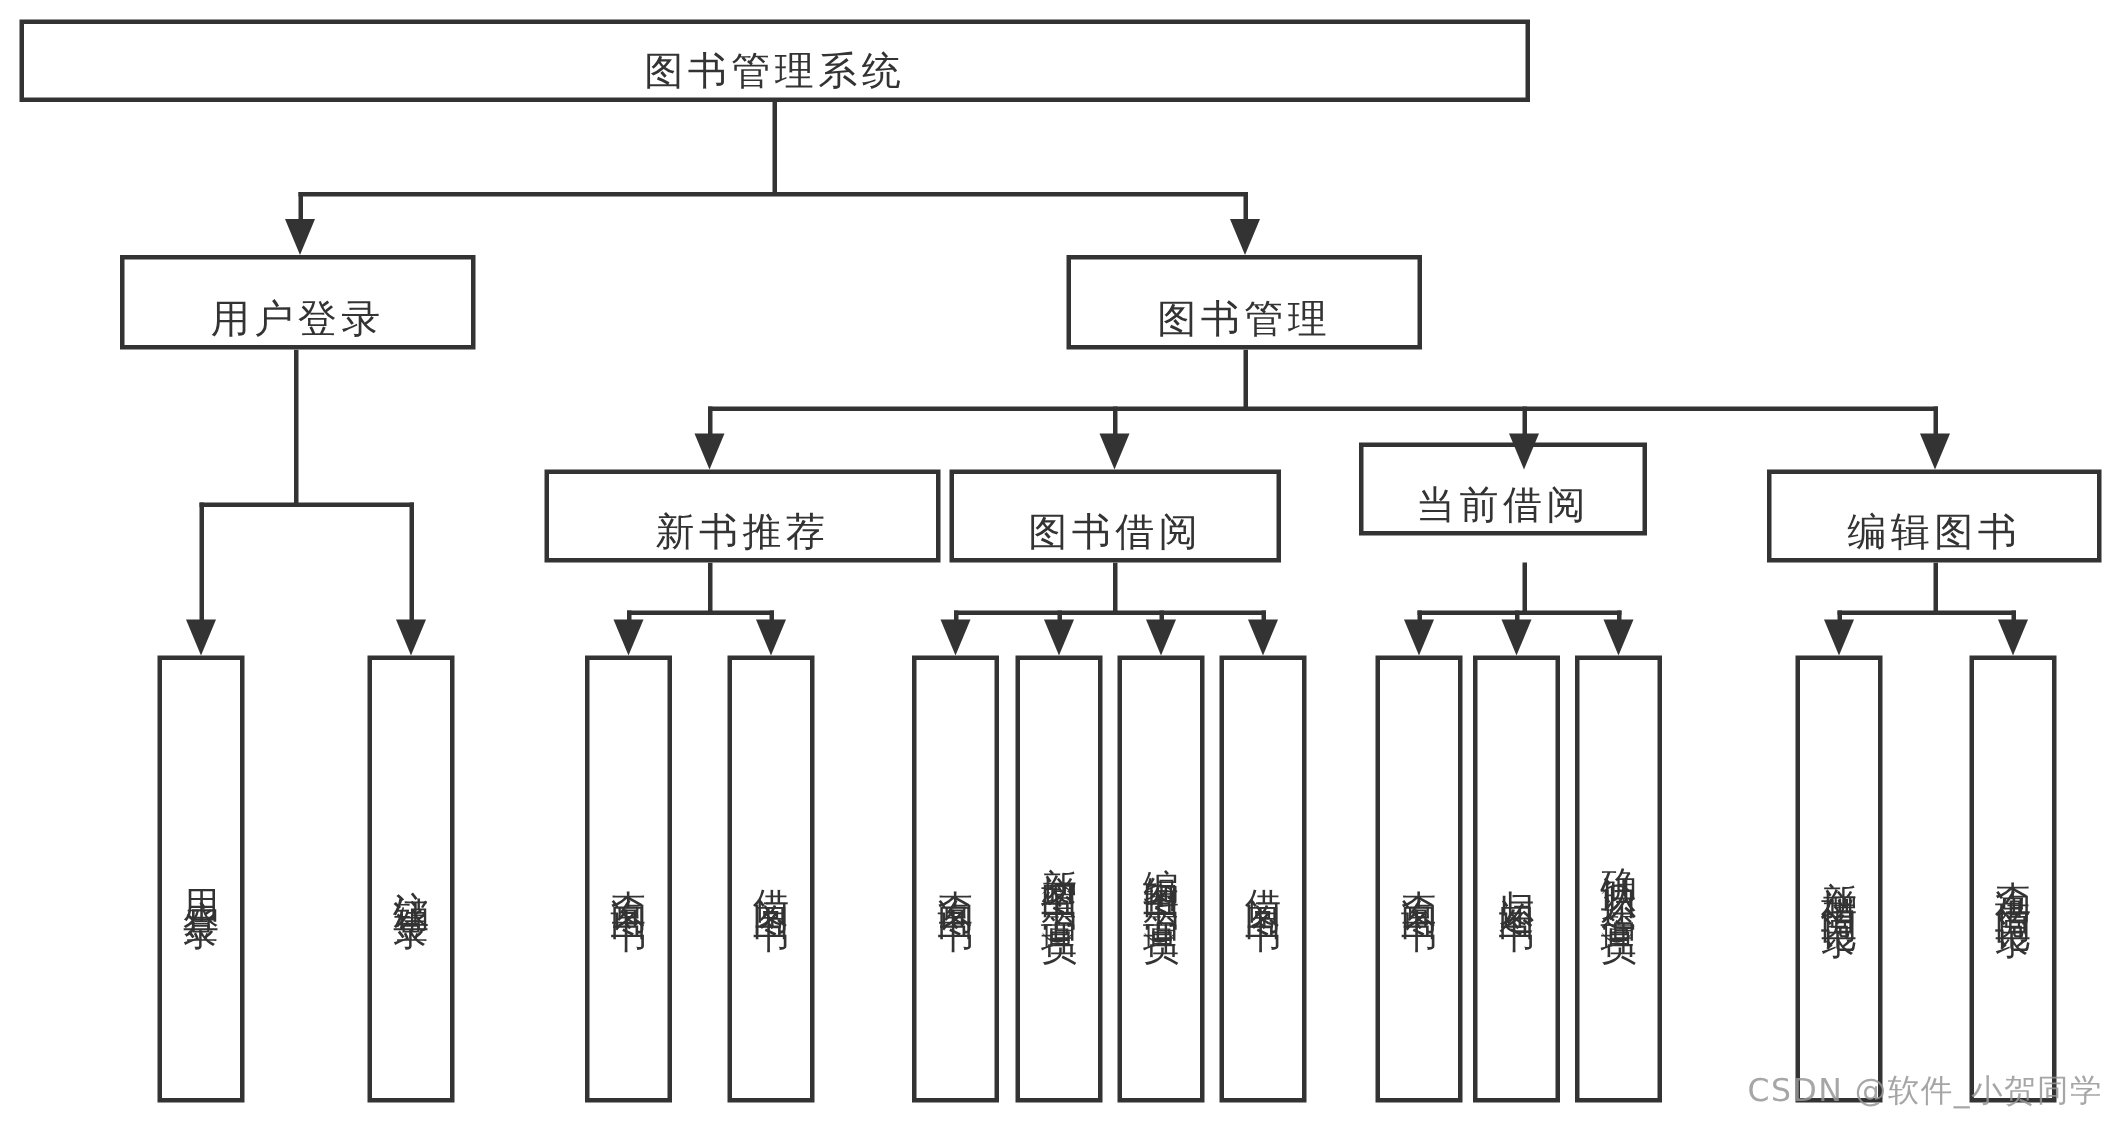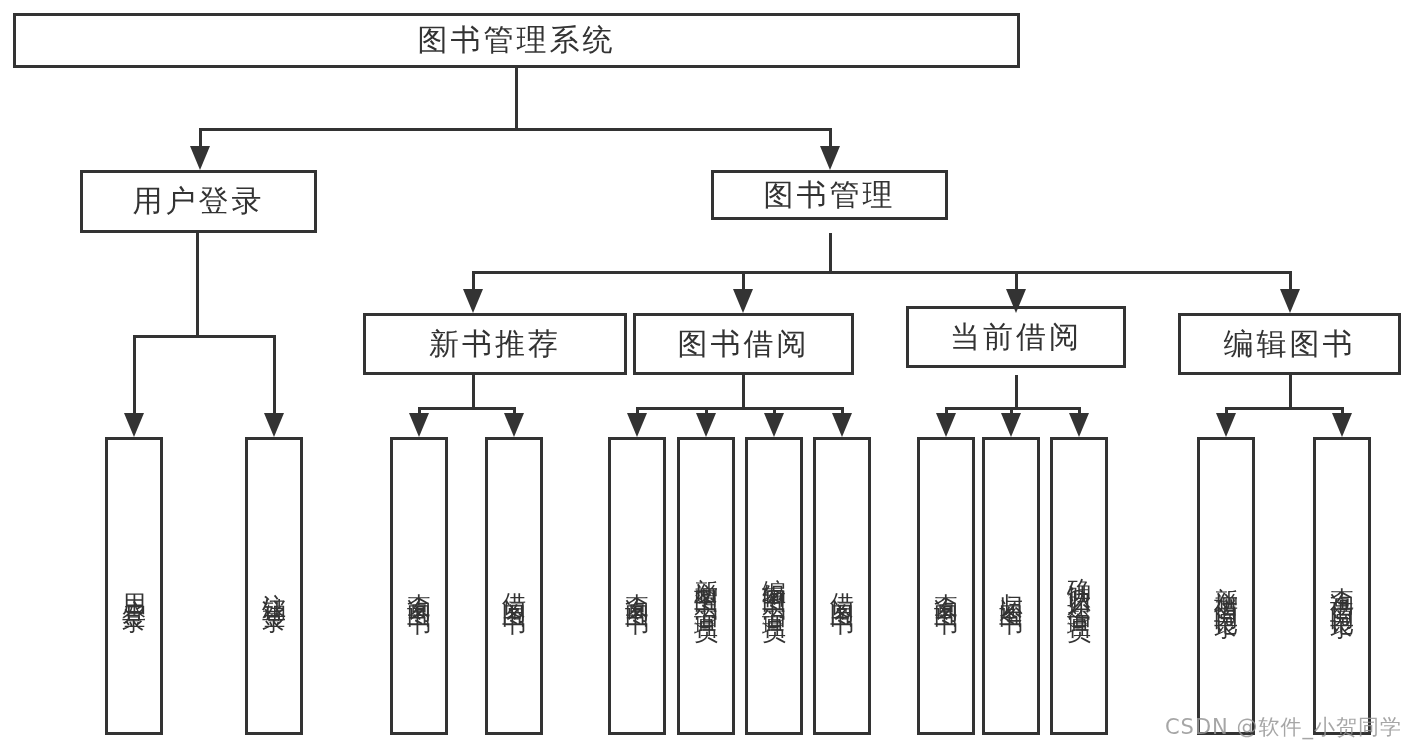--- a/index.html
+++ b/index.html
@@ -1,21 +1,21 @@
 <!DOCTYPE html>
 <html><head>
 <meta charset="utf-8">
 <style>
   html,body{margin:0;padding:0;}
   body{width:1405px;height:747px;background:#ffffff;position:relative;overflow:hidden;
        font-family:"DejaVu Sans","Liberation Sans",sans-serif;color:#333333;}
   .canvas{position:absolute;left:0;top:0;width:1405px;height:747px;background:#ffffff;}
   .box{position:absolute;box-sizing:border-box;border:3px solid #333333;background:#ffffff;
        display:flex;align-items:center;justify-content:center;}
-  .hbox{font-size:30px;letter-spacing:3px;white-space:nowrap;}
+  .hbox{font-size:26px;letter-spacing:3px;white-space:nowrap;align-items:flex-end;}
   .vbox .vtext{writing-mode:vertical-rl;font-size:24px;letter-spacing:6px;line-height:1;}
   .line{position:absolute;background:#333333;}
   .arrow{position:absolute;width:0;height:0;border-left:10px solid transparent;
          border-right:10px solid transparent;border-top:24px solid #333333;}
   .watermark{position:absolute;top:713px;right:3px;font-size:21px;letter-spacing:1px;
              color:rgba(150,150,150,0.85);z-index:10;white-space:nowrap;}
 </style>
 </head>
 <body>
 
@@ -56,31 +56,31 @@
   <div class="line" style="left:945px;top:407px;width:136px;height:3px"></div>
   <div class="line" style="left:1225px;top:407px;width:119px;height:3px"></div>
 
   <div class="box hbox" style="left:13px;top:13px;width:1007px;height:55px">
     <span>图书管理系统</span>
   </div>
 
   <div class="box hbox" style="left:80px;top:170px;width:237px;height:63px">
     <span>用户登录</span>
   </div>
-  <div class="box hbox" style="left:711px;top:170px;width:237px;height:50px">
+  <div class="box hbox" style="left:711px;top:170px;width:237px;height:63px">
     <span>图书管理</span>
   </div>
 
   <div class="box hbox" style="left:363px;top:313px;width:264px;height:62px">
     <span>新书推荐</span>
   </div>
   <div class="box hbox" style="left:633px;top:313px;width:221px;height:62px">
     <span>图书借阅</span>
   </div>
-  <div class="box hbox" style="left:906px;top:306px;width:220px;height:62px">
+  <div class="box hbox" style="left:906px;top:295px;width:192px;height:62px">
     <span>当前借阅</span>
   </div>
   <div class="box hbox" style="left:1178px;top:313px;width:223px;height:62px">
     <span>编辑图书</span>
   </div>
 
   <div class="box vbox" style="left:105px;top:437px;width:58px;height:298px">
     <span class="vtext">用户登录</span>
   </div>
   <div class="box vbox" style="left:245px;top:437px;width:58px;height:298px">

